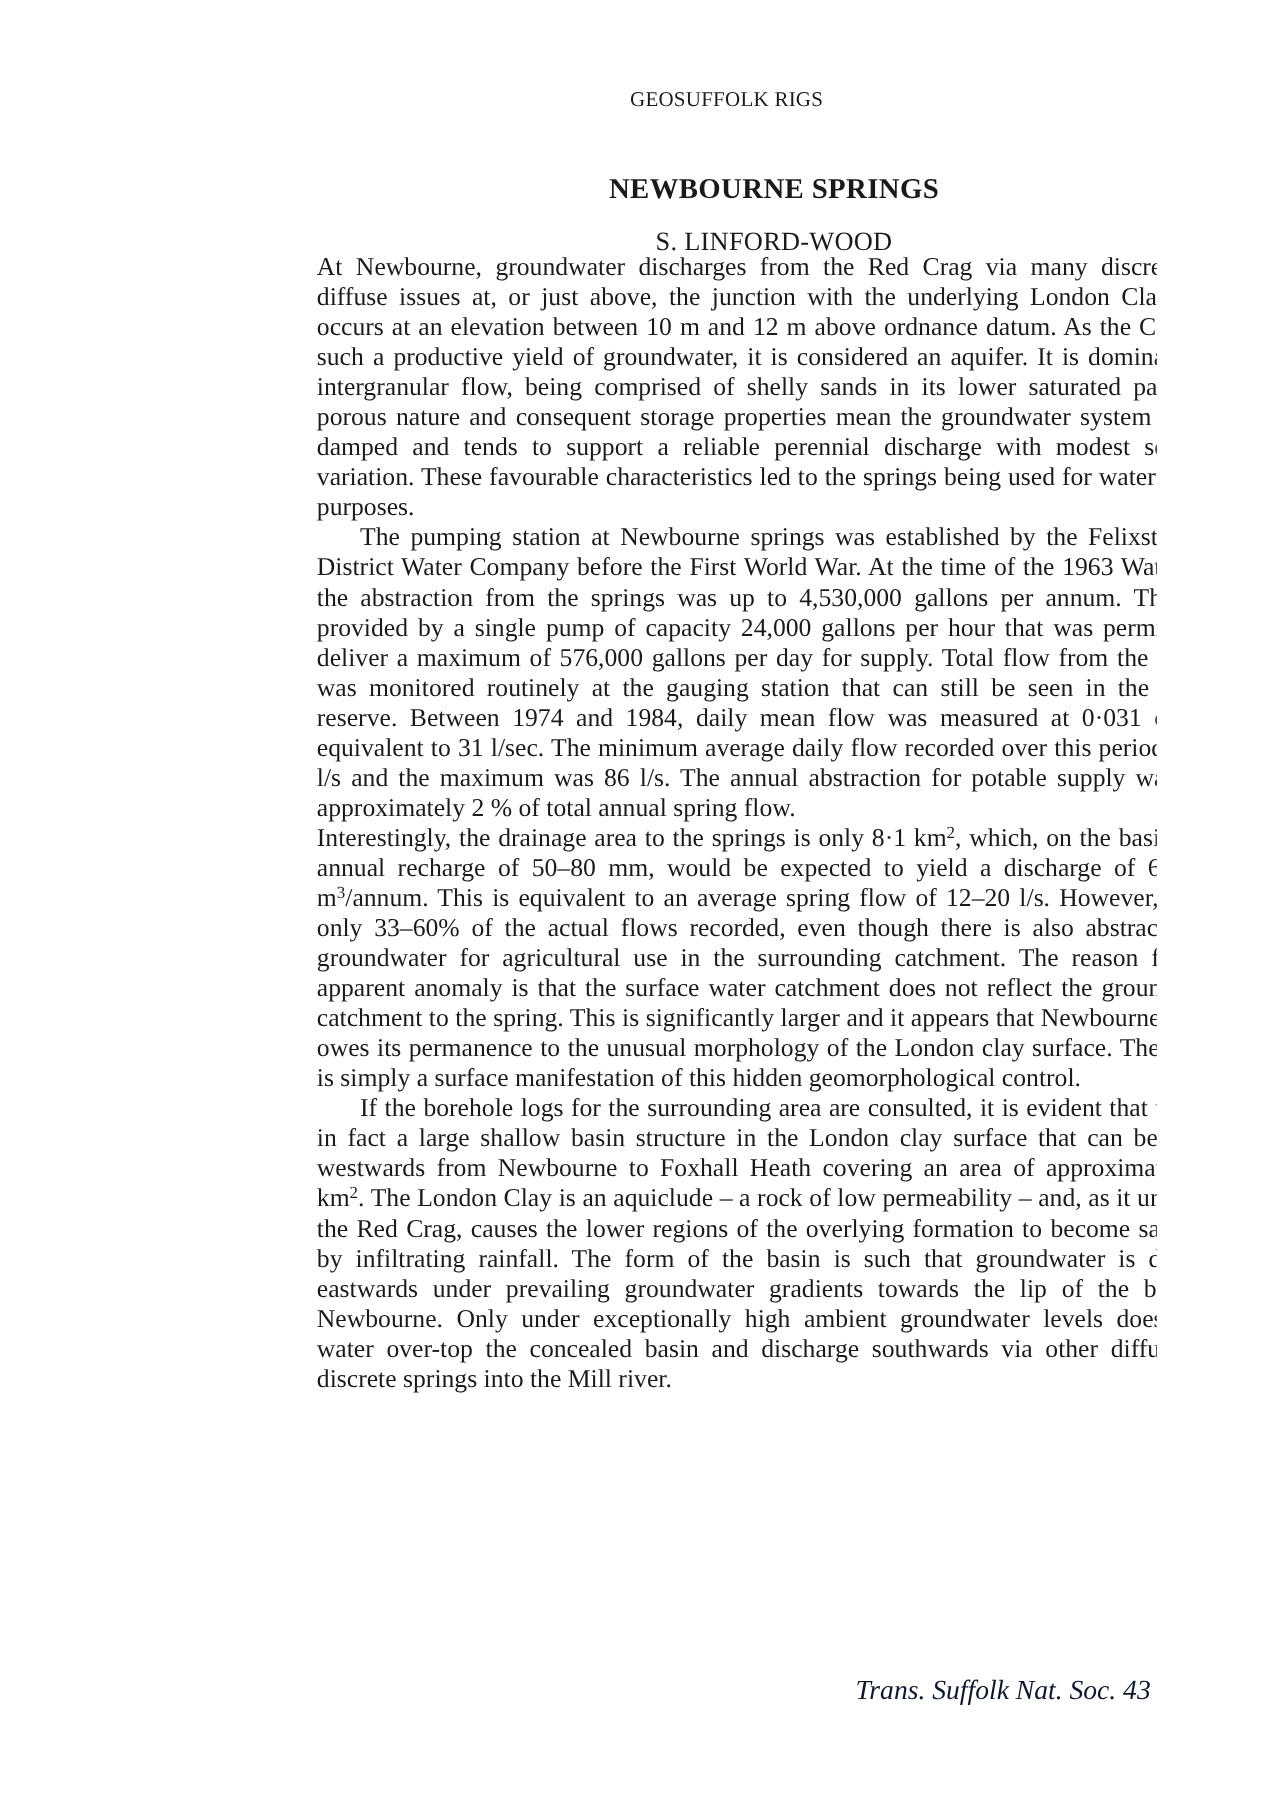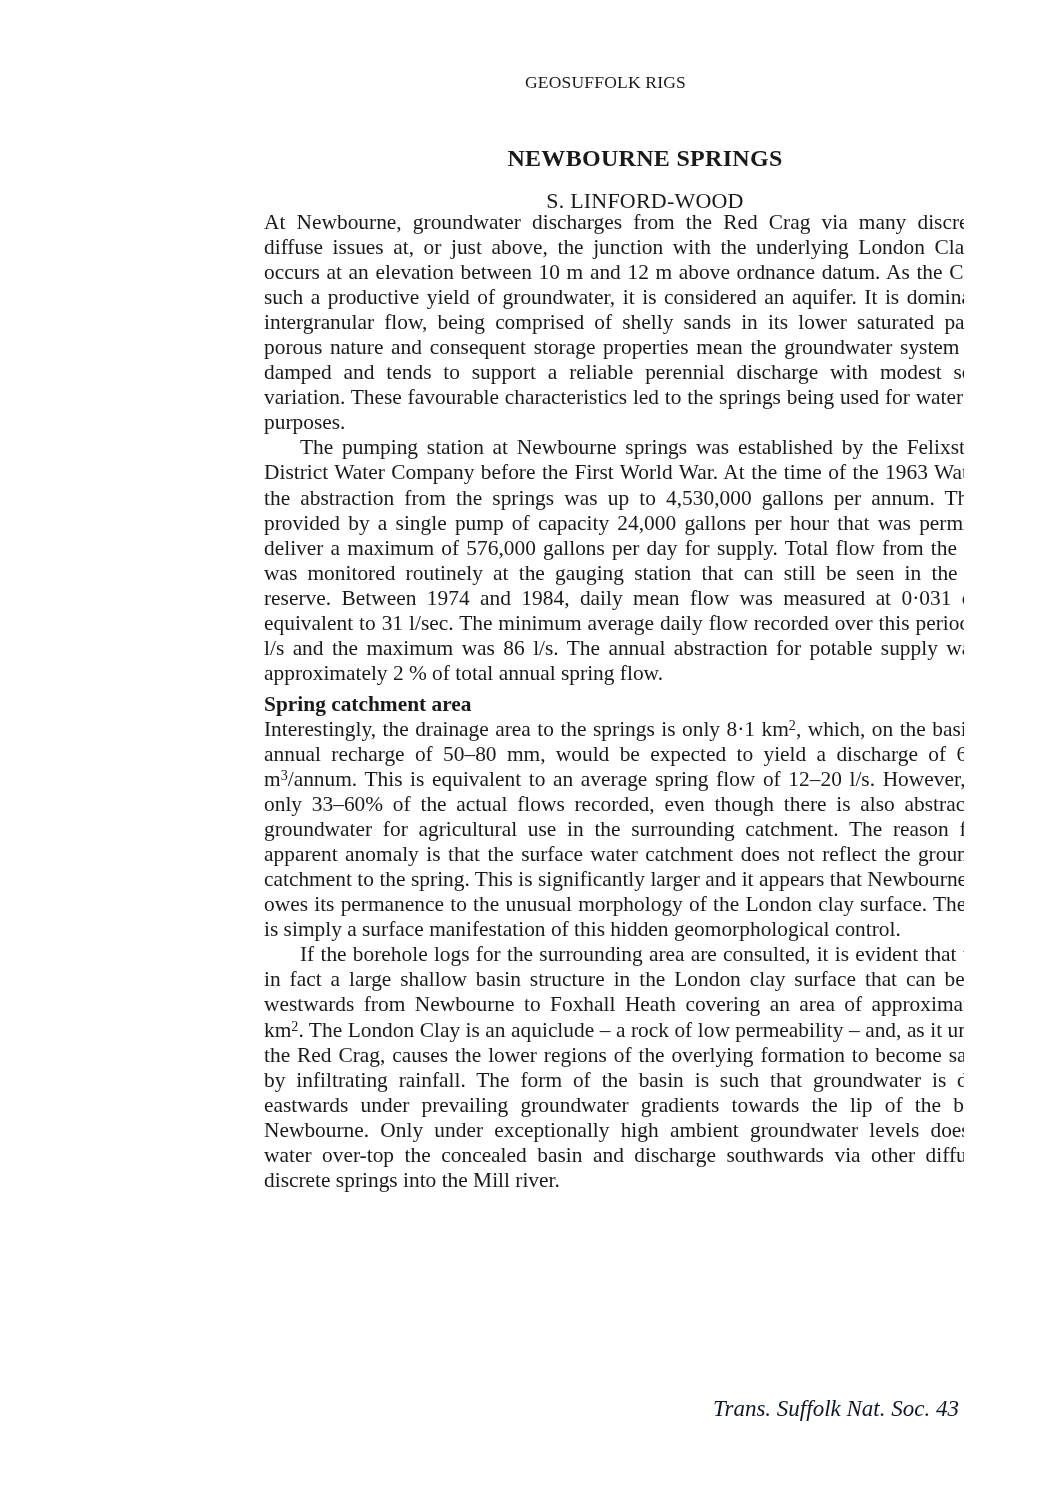--- a/index.html
+++ b/index.html
@@ -124,21 +124,20 @@
     <div class="article-title">NEWBOURNE SPRINGS</div>
     <div class="article-author">S. LINFORD-WOOD</div>
   </div>
 
   <div class="body-col">
 
     <p class="para">At Newbourne, groundwater discharges from the Red Crag via many discrete and diffuse issues at, or just above, the junction with the underlying London Clay. This occurs at an elevation between 10 m and 12 m above ordnance datum. As the Crag has such a productive yield of groundwater, it is considered an aquifer. It is dominated by intergranular flow, being comprised of shelly sands in its lower saturated part. The porous nature and consequent storage properties mean the groundwater system is well damped and tends to support a reliable perennial discharge with modest seasonal variation. These favourable characteristics led to the springs being used for water supply purposes.</p>
 
     <p class="para indent">The pumping station at Newbourne springs was established by the Felixstowe &amp; District Water Company before the First World War. At the time of the 1963 Water Act, the abstraction from the springs was up to 4,530,000 gallons per annum. This was provided by a single pump of capacity 24,000 gallons per hour that was permitted to deliver a maximum of 576,000 gallons per day for supply. Total flow from the springs was monitored routinely at the gauging station that can still be seen in the Nature reserve. Between 1974 and 1984, daily mean flow was measured at 0·031 cumecs equivalent to 31 l/sec. The minimum average daily flow recorded over this period was 7 l/s and the maximum was 86 l/s. The annual abstraction for potable supply was only approximately 2 % of total annual spring flow.</p>
 
-    <h2 class="section-head">Spring catchment area</h2>
 
     <p class="para"><span>Interestingly, the drainage area to the springs is only 8·1 km</span><sup>2</sup><span>, which, on the basis of an annual recharge of 50–80 mm, would be expected to yield a discharge of 648,000 m</span><sup>3</sup><span>/annum. This is equivalent to an average spring flow of 12–20 l/s. However, this is only 33–60% of the actual flows recorded, even though there is also abstraction of groundwater for agricultural use in the surrounding catchment. The reason for this apparent anomaly is that the surface water catchment does not reflect the groundwater catchment to the spring. This is significantly larger and it appears that Newbourne spring owes its permanence to the unusual morphology of the London clay surface. The spring is simply a surface manifestation of this hidden geomorphological control.</span></p>
 
     <p class="para indent"><span>If the borehole logs for the surrounding area are consulted, it is evident that there is in fact a large shallow basin structure in the London clay surface that can be traced westwards from Newbourne to Foxhall Heath covering an area of approximately 12 km</span><sup>2</sup><span>. The London Clay is an aquiclude – a rock of low permeability – and, as it underlies the Red Crag, causes the lower regions of the overlying formation to become saturated by infiltrating rainfall. The form of the basin is such that groundwater is directed eastwards under prevailing groundwater gradients towards the lip of the basin at Newbourne. Only under exceptionally high ambient groundwater levels does some water over-top the concealed basin and discharge southwards via other diffuse and discrete springs into the Mill river.</span></p>
 
   </div>
 
   <div class="footer-cite">Trans. Suffolk Nat. Soc. 43 (2007)</div>
 
 </div>

